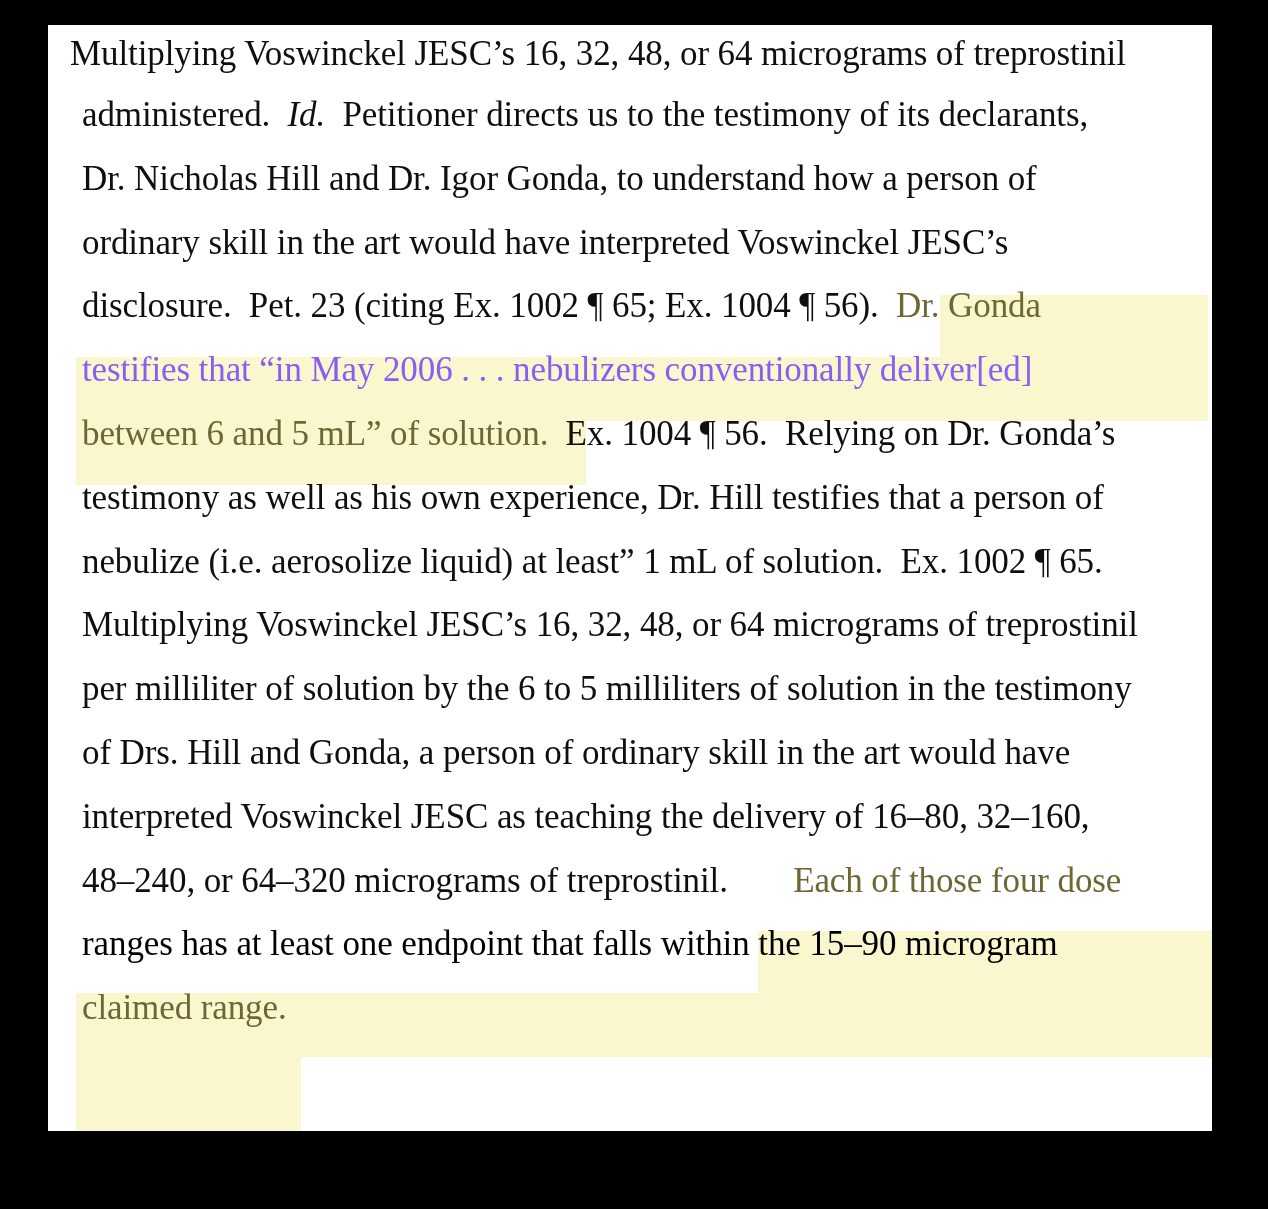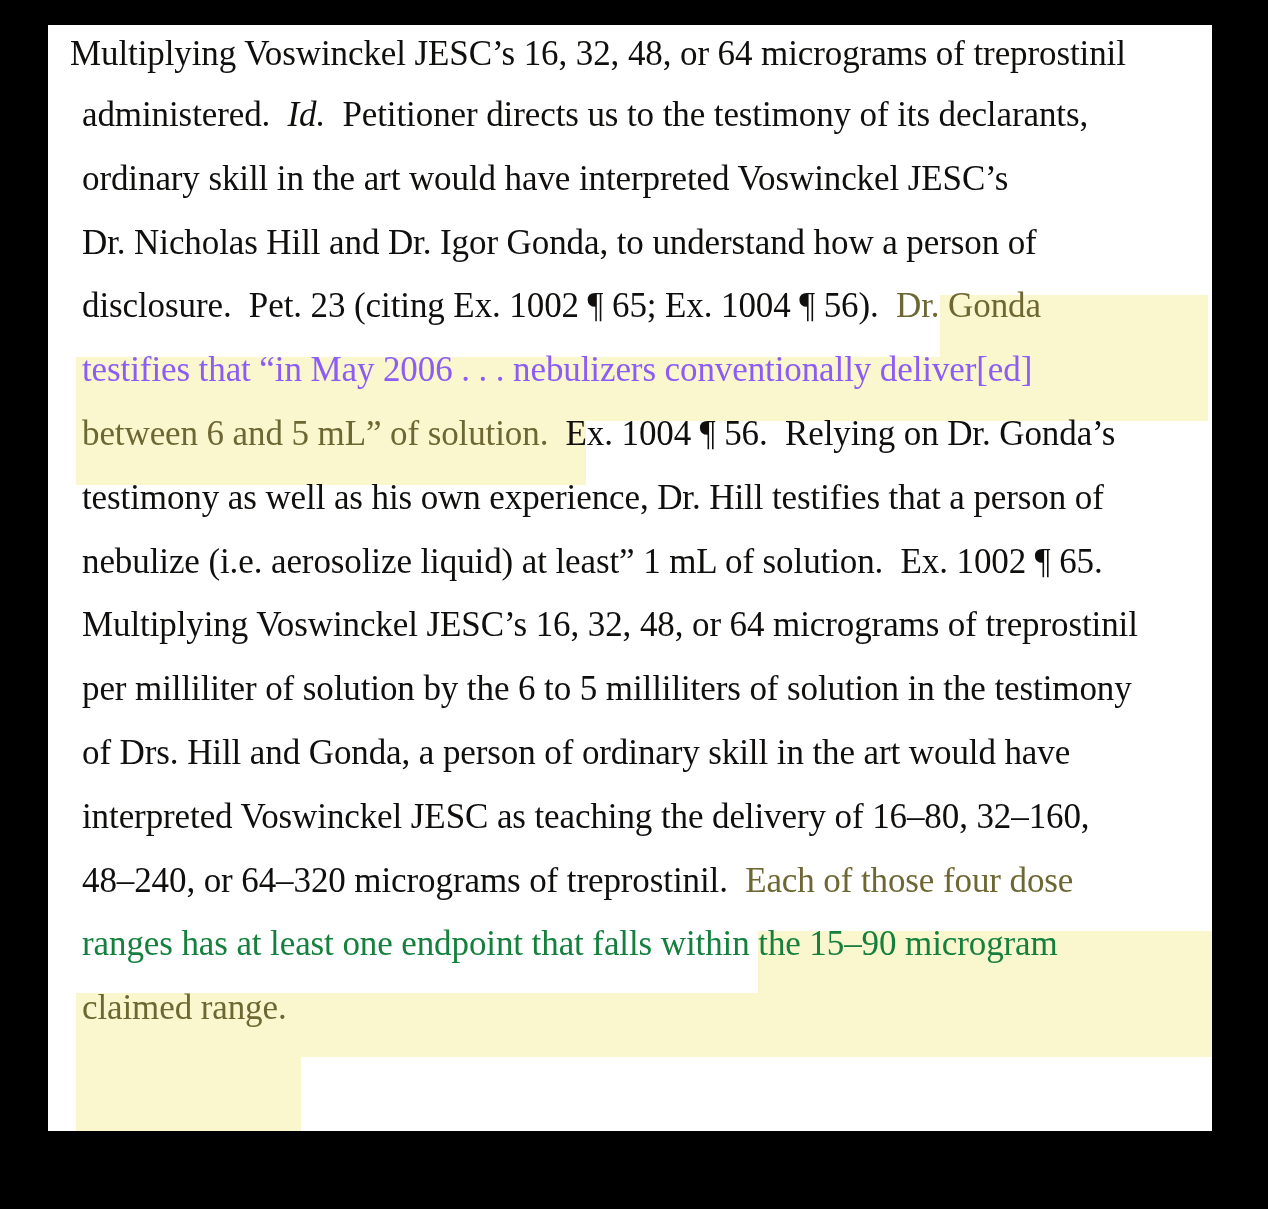--- a/index.html
+++ b/index.html
@@ -100,30 +100,30 @@
         <div class="hl-block" style="left: 28px; top: 332px; width: 1132px; height: 64px; background: rgb(250, 246, 205);"></div>
         <div class="hl-block" style="left: 28px; top: 396px; width: 510px; height: 64px; background: rgb(250, 246, 205);"></div>
         <div class="hl-block" style="left: 710px; top: 906px; width: 455px; height: 62px; background: rgb(250, 246, 205);"></div>
         <div class="hl-block" style="left: 28px; top: 968px; width: 1137px; height: 64px; background: rgb(250, 246, 205);"></div>
         <div class="hl-block" style="left: 28px; top: 1032px; width: 225px; height: 74px; background: rgb(250, 246, 205);"></div>
       </div>
 
     <div id="body-text">
         <div class="line first" id="line-1"><span class="txt"><span class="">Multiplying Voswinckel JESC’s 16, 32, 48, or 64 micrograms of treprostinil</span></span></div>
         <div class="line body" id="line-2"><span class="txt"><span class="">administered.&nbsp; </span><span class="it">Id.</span><span class="">&nbsp; Petitioner directs us to the testimony of its declarants,</span></span></div>
+        <div class="line body" id="line-3"><span class="txt"><span class="">Dr. Nicholas Hill and Dr. Igor Gonda, to understand how a person of</span></span></div>
         <div class="line body" id="line-4"><span class="txt"><span class="">ordinary skill in the art would have interpreted Voswinckel JESC’s</span></span></div>
-        <div class="line body" id="line-3"><span class="txt"><span class="">Dr. Nicholas Hill and Dr. Igor Gonda, to understand how a person of</span></span></div>
         <div class="line body" id="line-5"><span class="txt"><span class="">disclosure.&nbsp; Pet. 23 (citing Ex. 1002 ¶ 65; Ex. 1004 ¶ 56).&nbsp; </span><span class="hi" style="color: rgb(109, 103, 51);">Dr. Gonda</span></span></div>
         <div class="line body" id="line-6"><span class="txt"><span class="hi" style="color: #8b5cf6;">testifies that “in May 2006 . . . nebulizers conventionally deliver[ed]</span></span></div>
         <div class="line body" id="line-7"><span class="txt"><span class="hi" style="color: rgb(109, 103, 51);">between 6 and 5 mL” of solution.</span><span class="">&nbsp; Ex. 1004 ¶ 56.&nbsp; Relying on Dr. Gonda’s</span></span></div>
         <div class="line body" id="line-8"><span class="txt"><span class="">testimony as well as his own experience, Dr. Hill testifies that a person of</span></span></div>
         <div class="line body" id="line-10"><span class="txt"><span class="">nebulize (i.e. aerosolize liquid) at least” 1 mL of solution.&nbsp; Ex. 1002 ¶ 65.</span></span></div>
         <div class="line body" id="line-11"><span class="txt"><span class="">Multiplying Voswinckel JESC’s 16, 32, 48, or 64 micrograms of treprostinil</span></span></div>
         <div class="line body" id="line-12"><span class="txt"><span class="">per milliliter of solution by the 6 to 5 milliliters of solution in the testimony</span></span></div>
         <div class="line body" id="line-13"><span class="txt"><span class="">of Drs. Hill and Gonda, a person of ordinary skill in the art would have</span></span></div>
         <div class="line body" id="line-14"><span class="txt"><span class="">interpreted Voswinckel JESC as teaching the delivery of 16–80, 32–160,</span></span></div>
-        <div class="line body" id="line-15"><span class="txt"><span class="">48–240, or 64–320 micrograms of treprostinil.&nbsp; </span><span class="hi" style="color: rgb(109, 103, 51);">Each of those four dose</span></span></div>
-        <div class="line body" id="line-16"><span class="txt"><span class="hi" style="color: #15803d;">ranges has at least one endpoint that falls within the 15–90 microgram</span></span></div>
+        <div class="line body" id="line-15"><span class="txt"><span class="">48–240, or 64–320 micrograms of treprostinil.&nbsp; </span><span class="hi" style="color: rgb(109, 103, 51); margin-left: 48px;">Each of those four dose</span></span></div>
+        <div class="line body" id="line-16"><span class="txt"><span class="hi" style="color: #000000;">ranges has at least one endpoint that falls within the 15–90 microgram</span></span></div>
         <div class="line body" id="line-17"><span class="txt"><span class="hi" style="color: rgb(109, 103, 51);">claimed range.</span></span></div>
       </div>
 
   </div>
 </div>
 
 </body></html>

